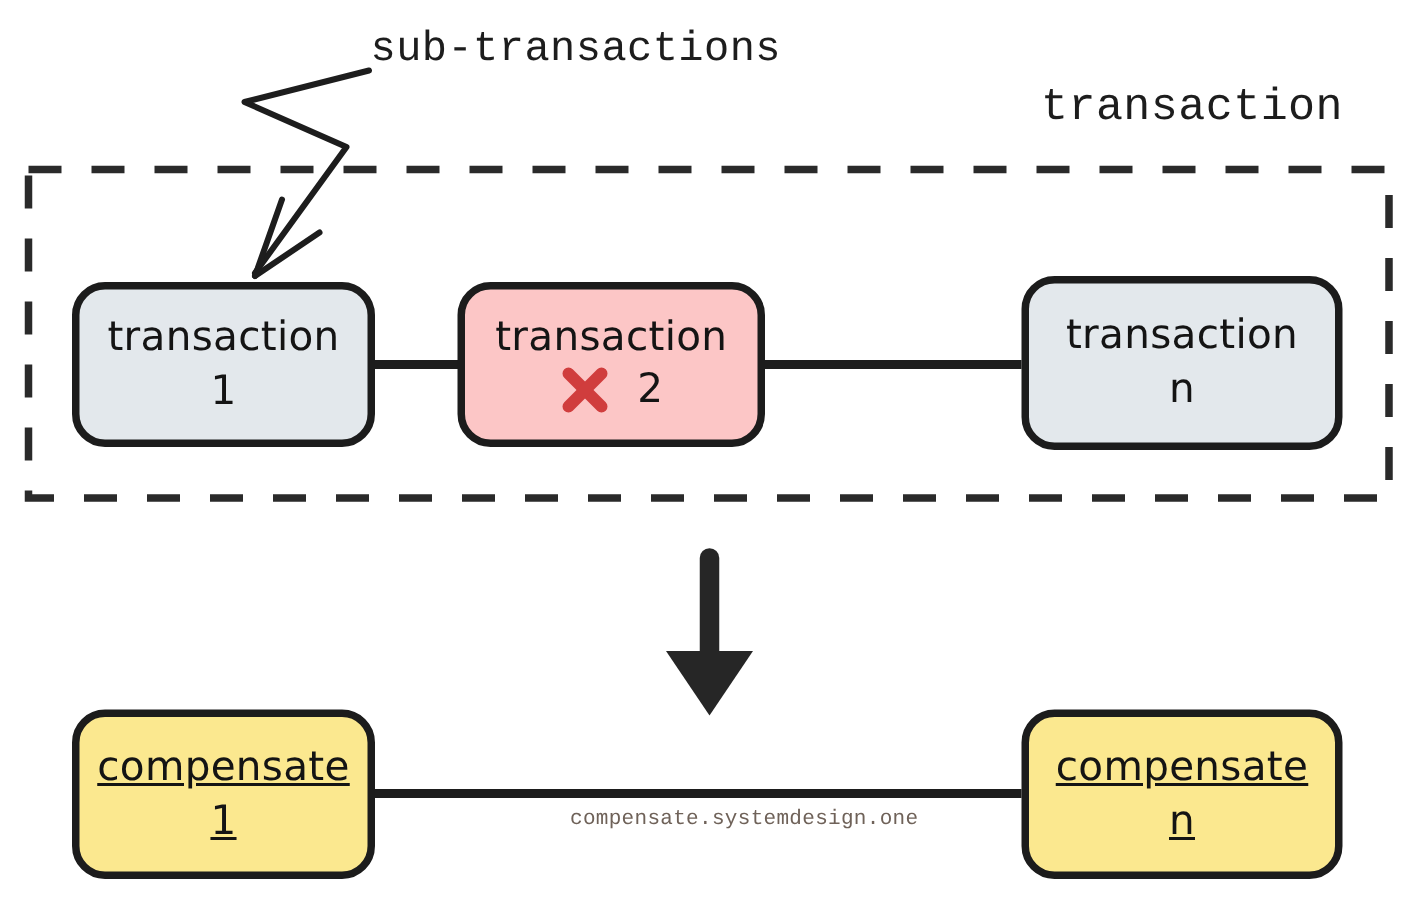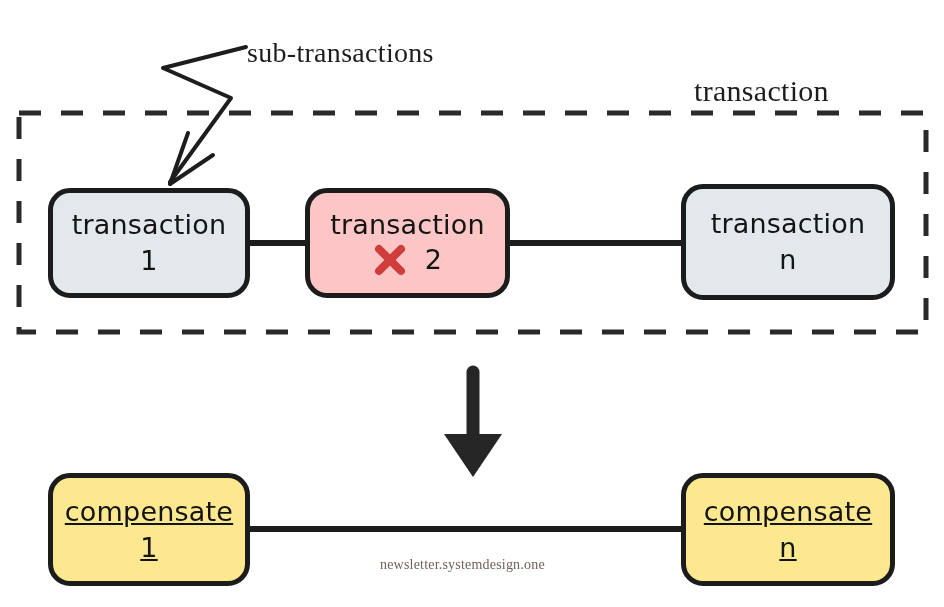--- a/index.html
+++ b/index.html
@@ -61,23 +61,22 @@
     width: 34px;
     height: 34px;
     display: inline-block;
     flex: 0 0 auto;
   }
 
   
   .label {
     position: absolute;
     color: #1d1d1d;
-    font-family: Liberation Serif, serif;
+    font-family: Liberation Mono, monospace;
     white-space: nowrap;
-    margin-top: 19px;
   }
   #label-subtransactions {
     left: 247px;
     top: 18px;
     font-size: 28px;
     letter-spacing: 0.3px;
   }
   #label-transaction-group {
     left: 694px;
     top: 55px;
@@ -148,15 +147,15 @@
   <div class="node node-yellow" style="left:48px; top:473px; width:202px; height:113px;">
     <span class="line1">compensate</span>
     <span class="line2">1</span>
   </div>
 
   <div class="node node-yellow" style="left:681px; top:473px; width:214px; height:113px;">
     <span class="line1">compensate</span>
     <span class="line2">n</span>
   </div>
 
-  <div class="label" id="watermark">newsletter.systemdesign.one</div>
+  <div class="label" id="watermark">compensate.systemdesign.one</div>
 
 </div>
 
 </body></html>

